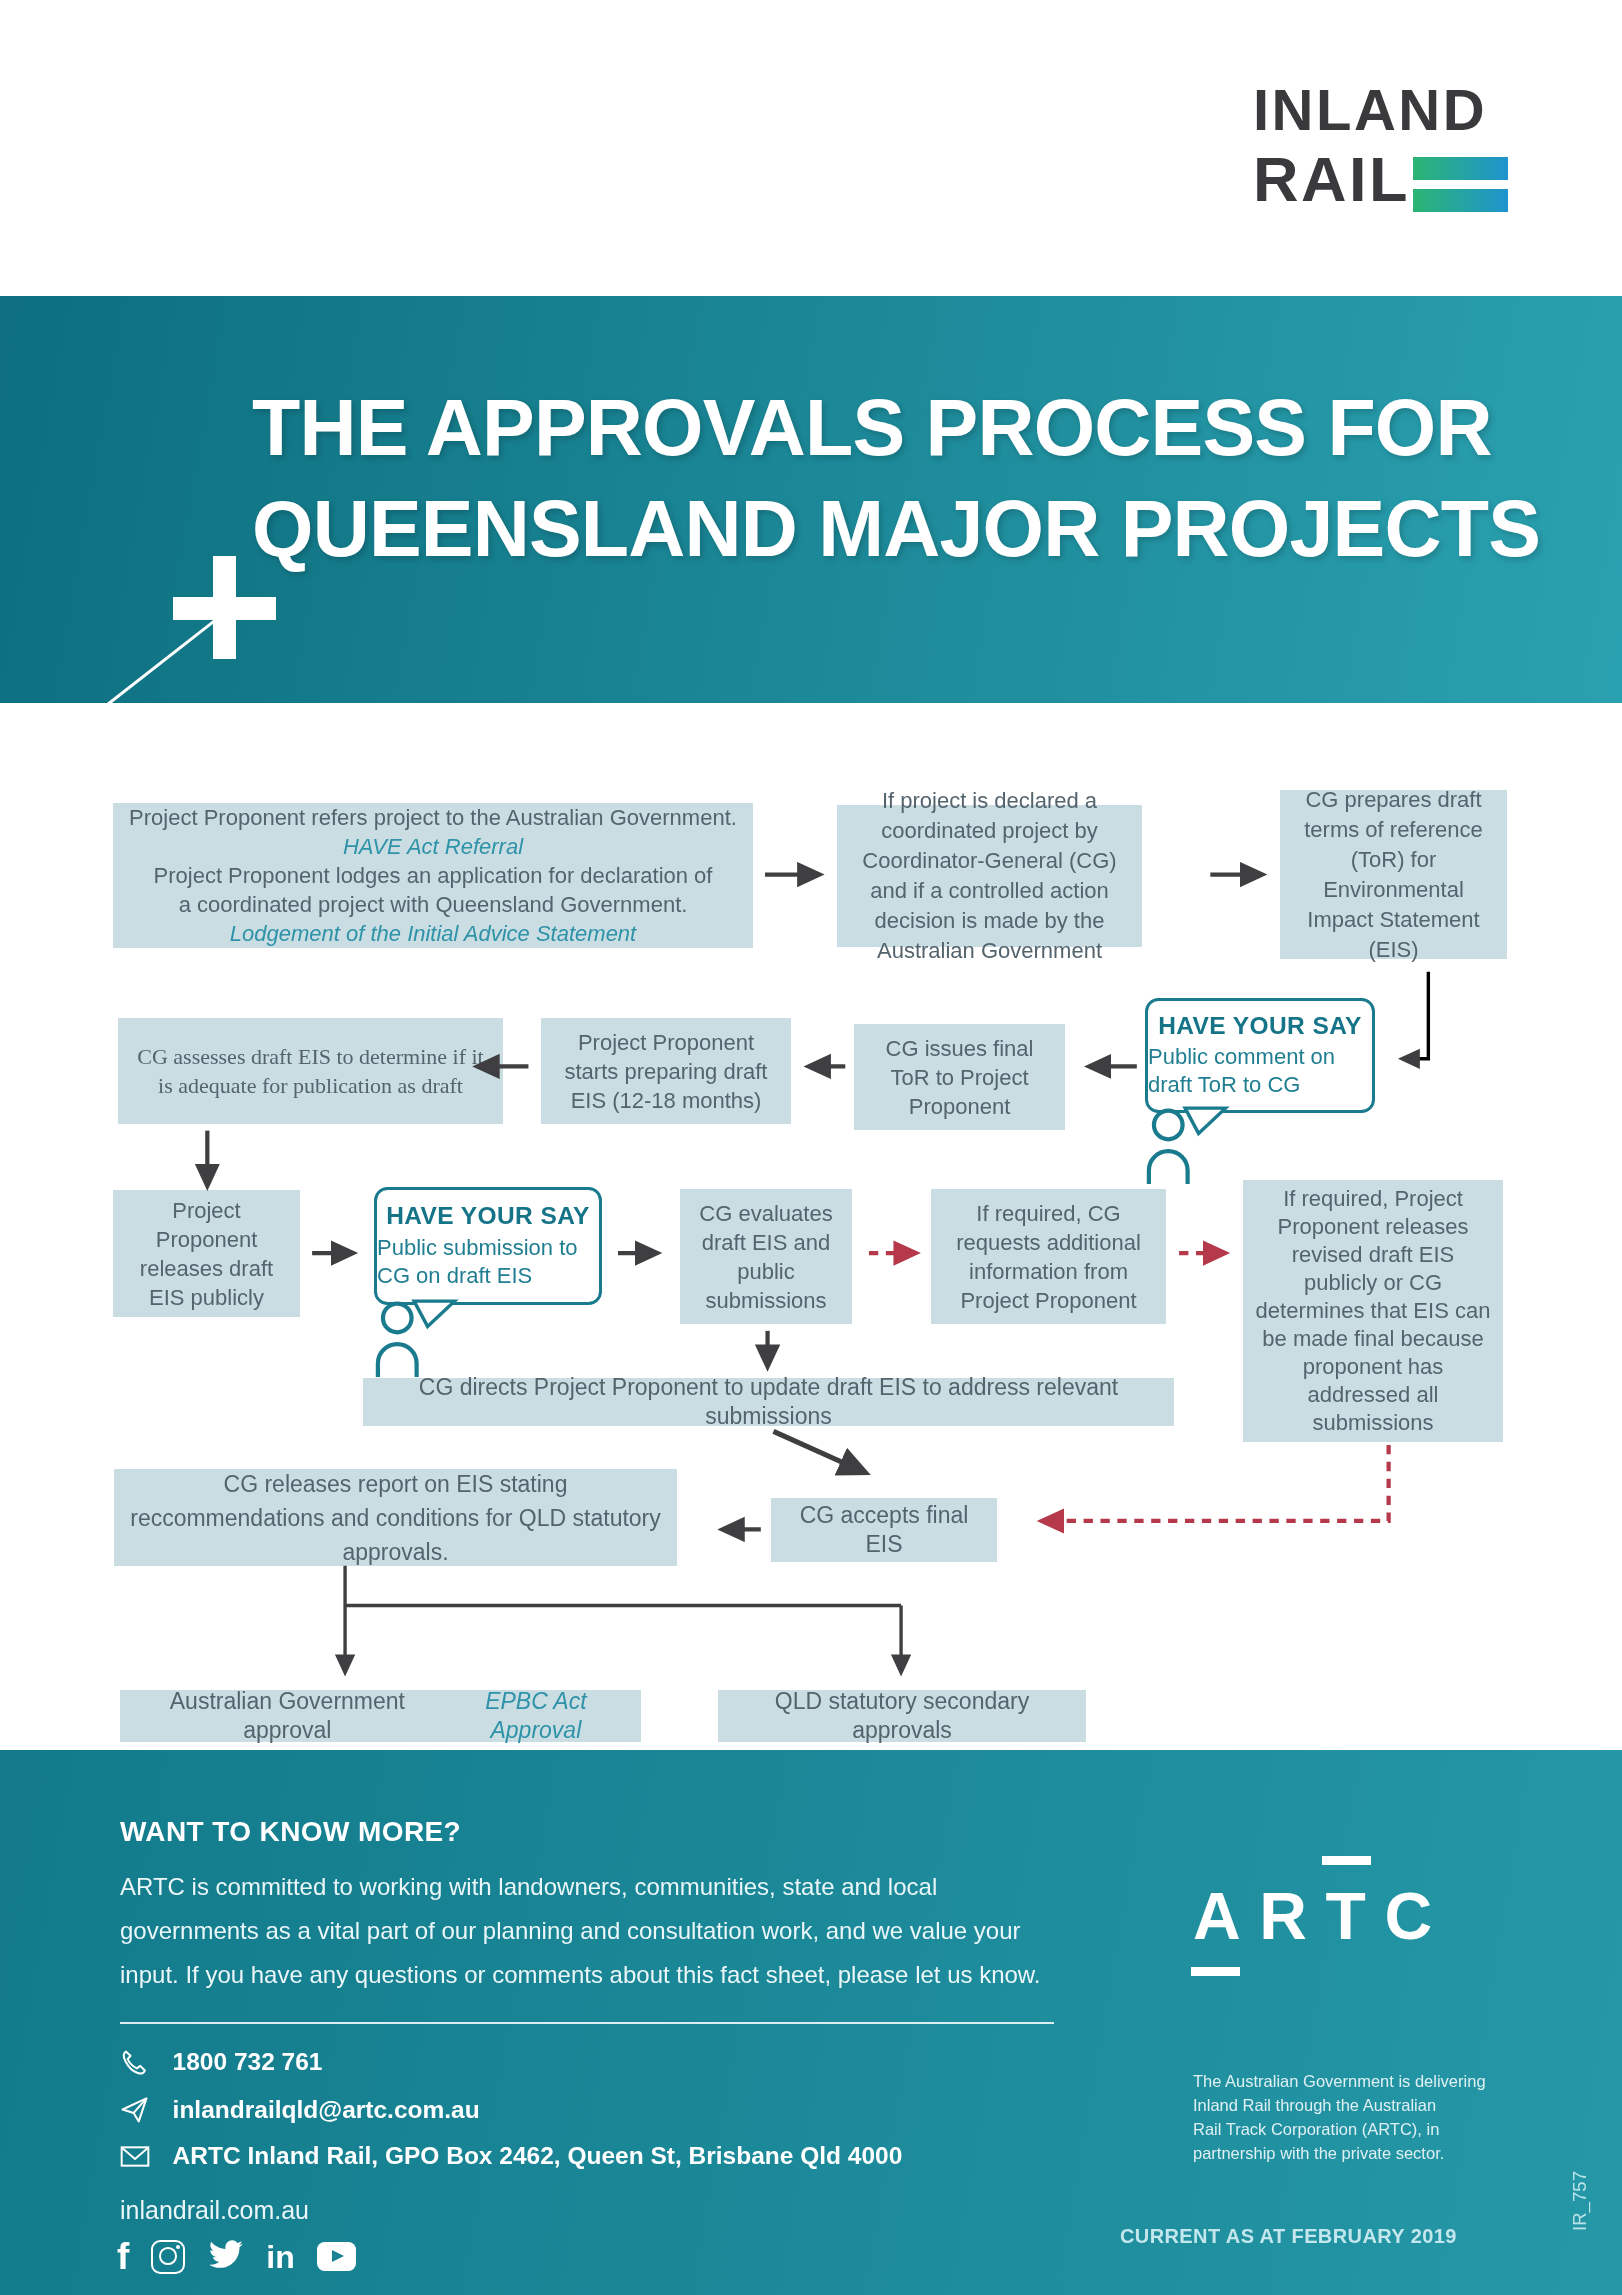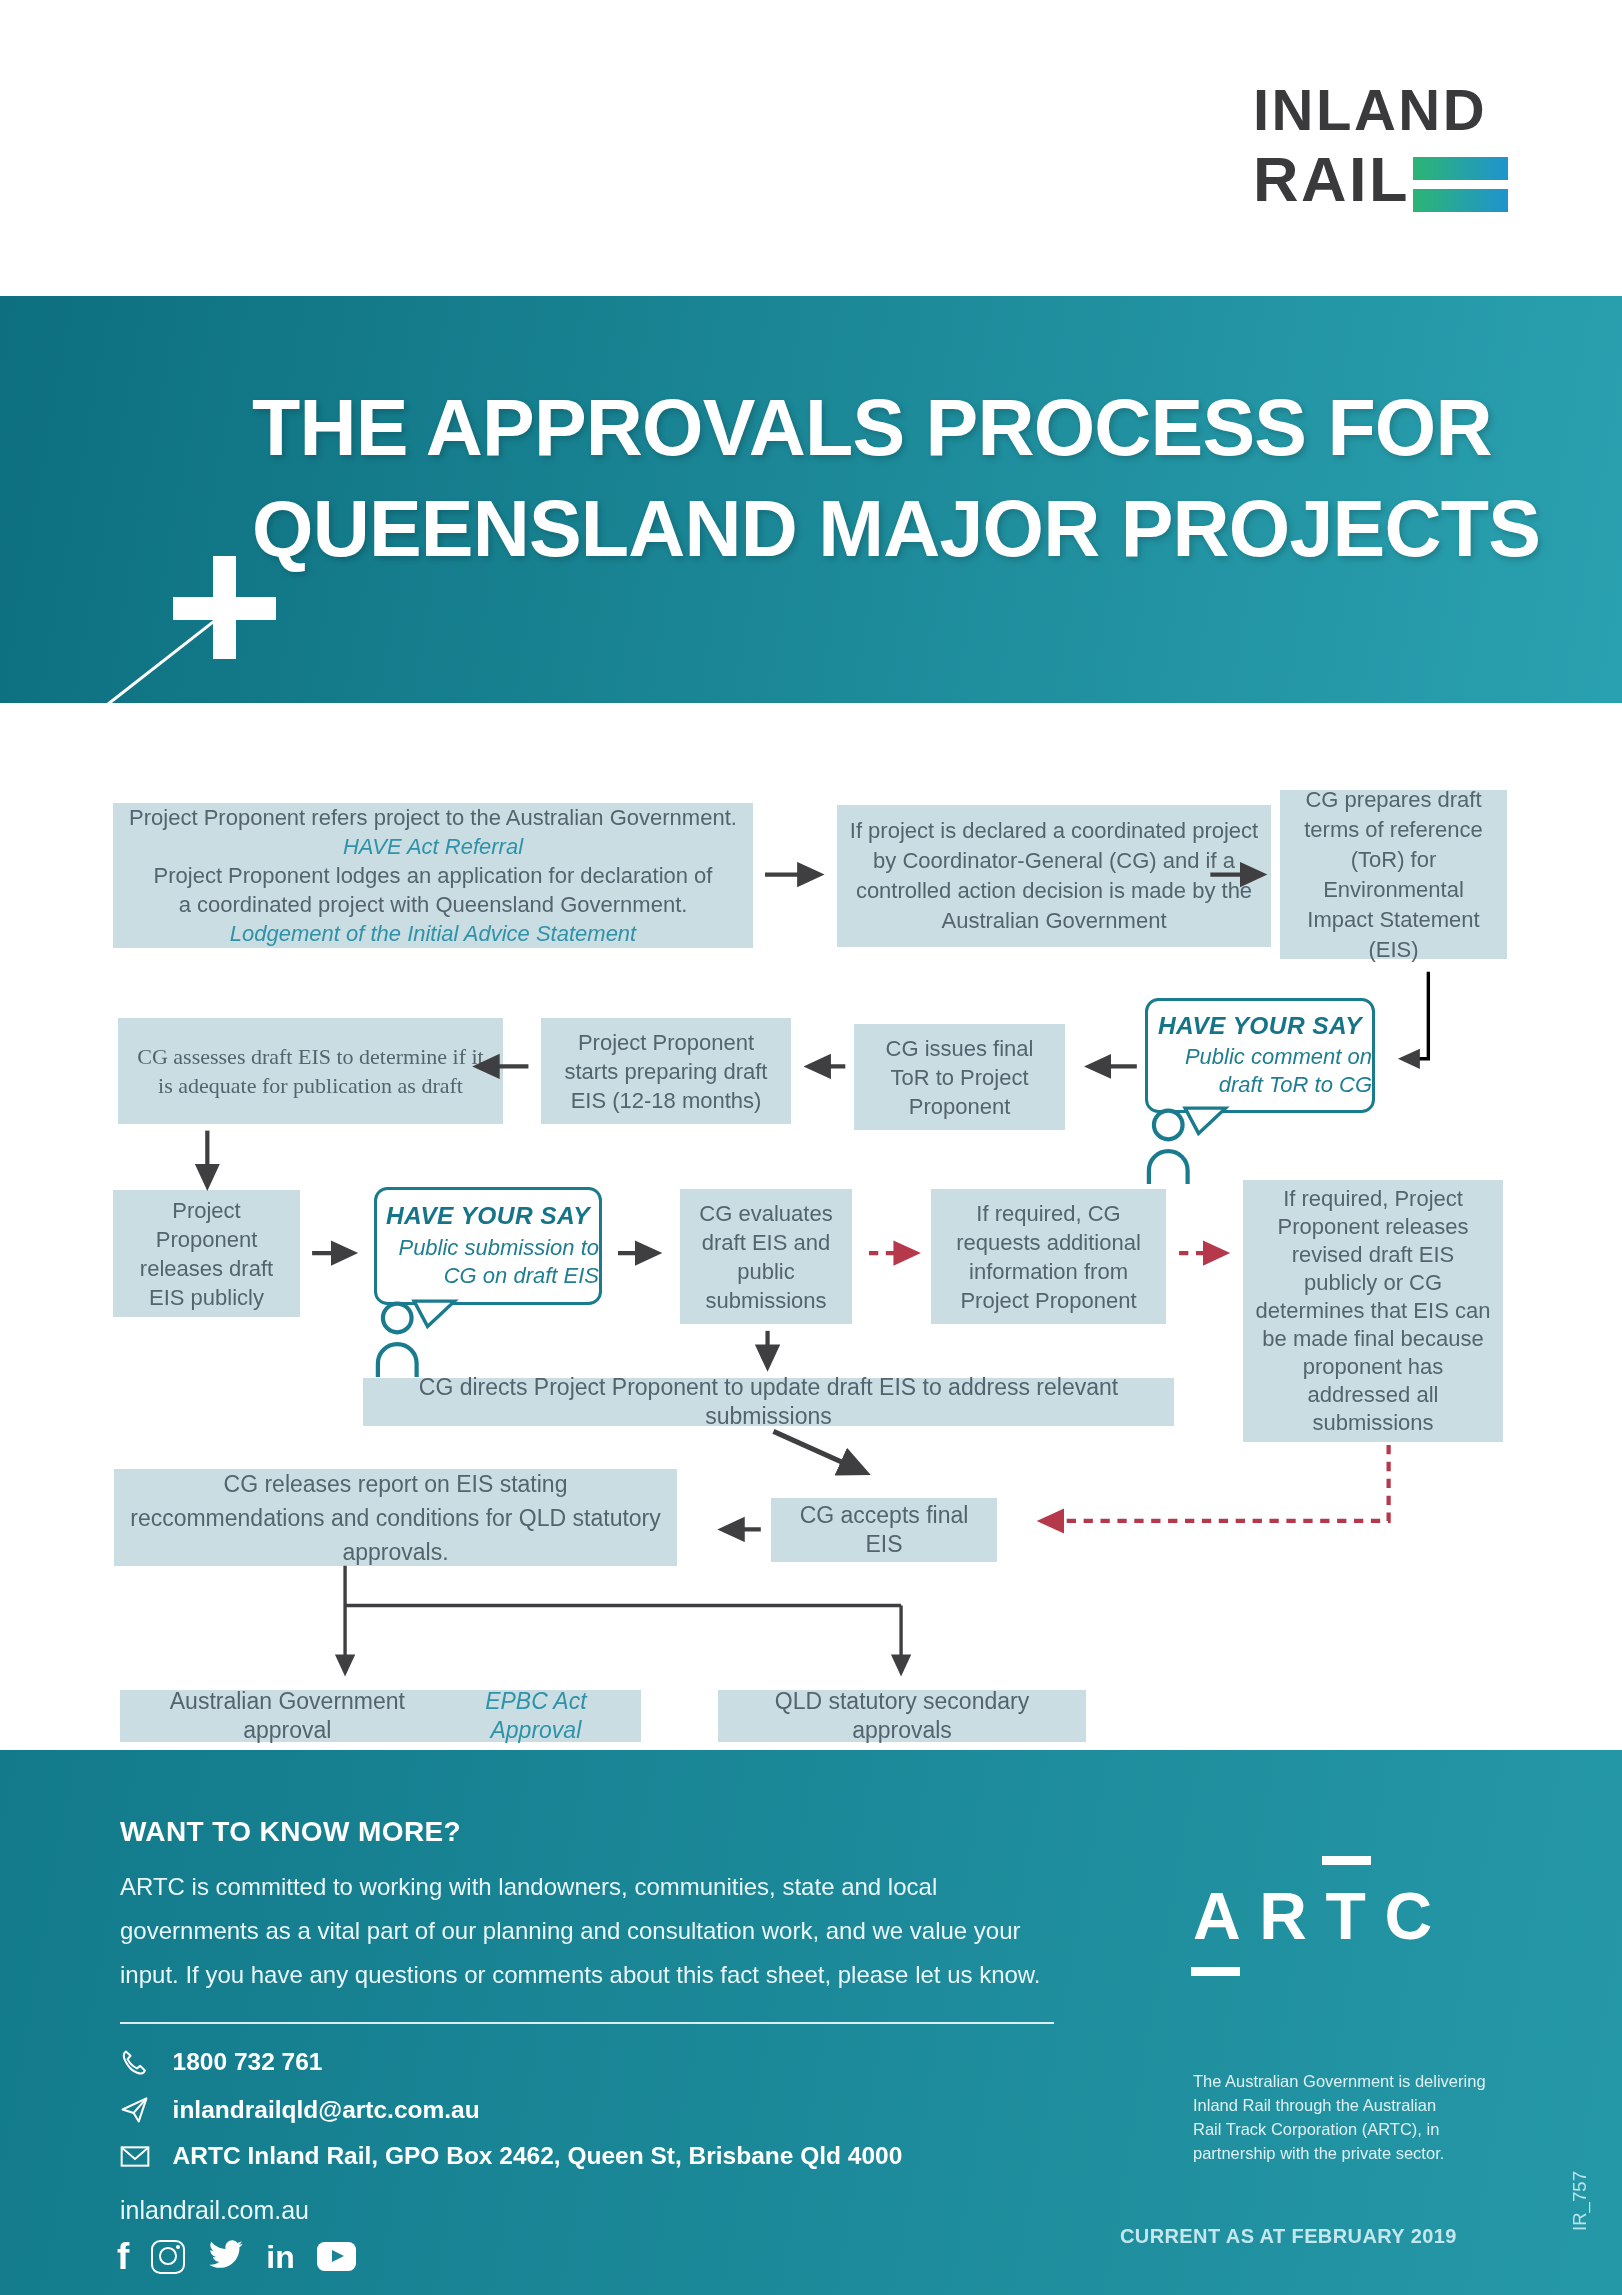--- a/index.html
+++ b/index.html
@@ -26,21 +26,21 @@
   .cross-line { position:absolute; left:83px; top:426px; width:176px; height:2.5px; background:#fff;
                 transform:rotate(-38deg); transform-origin:left center; }
 
   
   .fbox { position:absolute; background:#c9dde3; color:#54646e; font-size:22px; line-height:29px;
           display:flex; flex-direction:column; align-items:center; justify-content:center;
           text-align:center; box-sizing:border-box; padding:6.8px 12px; }
   .teal-i { color:#2e93a8; font-style:italic; }
   .bubble { position:absolute; background:#ffffff; border:3.4px solid #1a7b8e; border-radius:13.5px;
             box-sizing:border-box; display:flex; flex-direction:column; align-items:center;
-            justify-content:center; text-align:right; z-index:2;font-style:italic; }
+            justify-content:center; text-align:left; z-index:2; }
   .bubble .bt { color:#167488; font-weight:bold; font-size:24.5px; letter-spacing:0.4px; }
   .bubble .bb { color:#1f7e91; font-size:22px; line-height:28px; margin-top:3.4px; }
   .person { position:absolute; z-index:3; }
   .overlay { position:absolute; left:0; top:0; z-index:1; }
 
   
   .footer { position:absolute; left:0; top:1750px; width:1623px; height:546px;
             background:linear-gradient(100deg,#127a8b 0%,#2598a7 100%); color:#ffffff; }
   .f-head { position:absolute; left:120px; top:66px; font-size:28px; font-weight:bold;
             letter-spacing:0.4px; }
@@ -135,21 +135,21 @@
   </svg>
 
   <div class="fbox" style="left:113px;top:803px;width:640px;height:145px;">
     <div>Project Proponent refers project to the Australian Government.</div>
     <div class="teal-i">HAVE Act Referral</div>
     <div>Project Proponent lodges an application for declaration of</div>
     <div>a coordinated project with Queensland Government.</div>
     <div class="teal-i">Lodgement of the Initial Advice Statement</div>
   </div>
 
-  <div class="fbox" style="left:837px;top:805px;width:434px;height:142px;line-height:30px;">
+  <div class="fbox" style="left:837px;top:805px;width:305px;height:142px;line-height:30px;">
     <div>If project is declared a coordinated project by Coordinator-General (CG) and if a controlled action decision is made by the Australian Government</div>
   </div>
 
   <div class="fbox" style="left:1280px;top:790px;width:227px;height:169px;line-height:30px;">
     <div>CG prepares draft terms of reference (ToR) for Environmental Impact Statement (EIS)</div>
   </div>
 
   <div class="fbox" style="left:118px;top:1018px;width:385px;height:106px;font-family:Liberation Serif, serif;">
     <div>CG assesses draft EIS to determine if it is adequate for publication as draft</div>
   </div>

